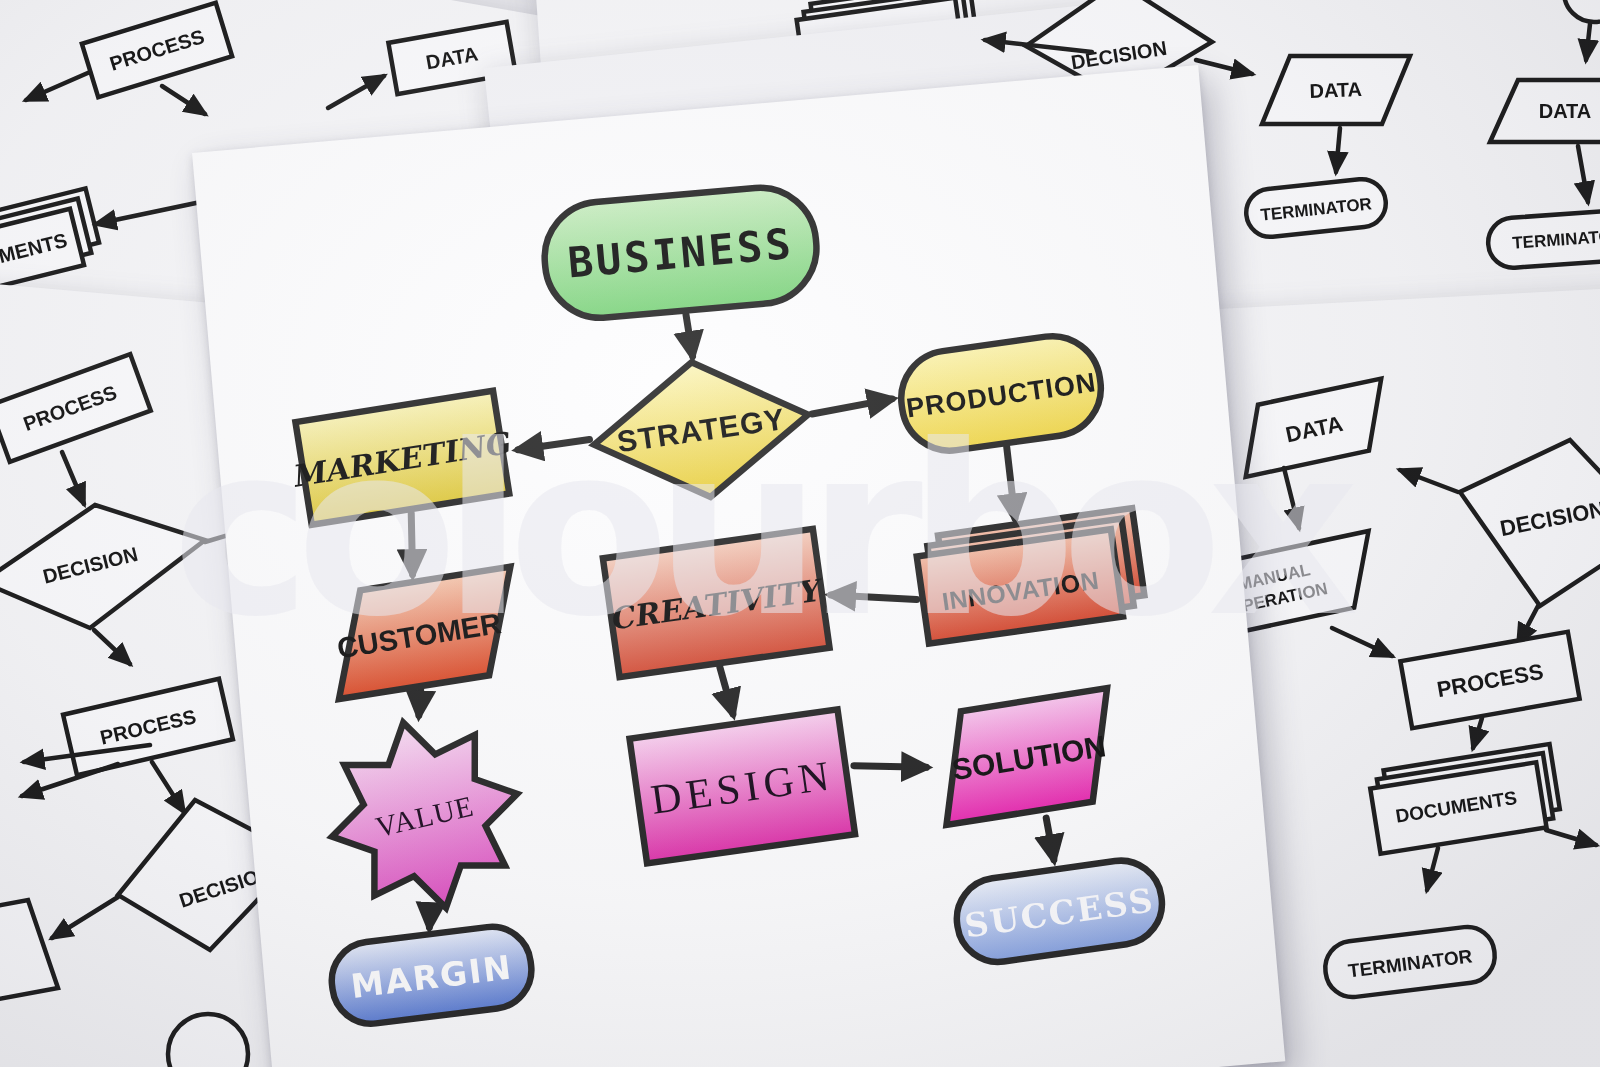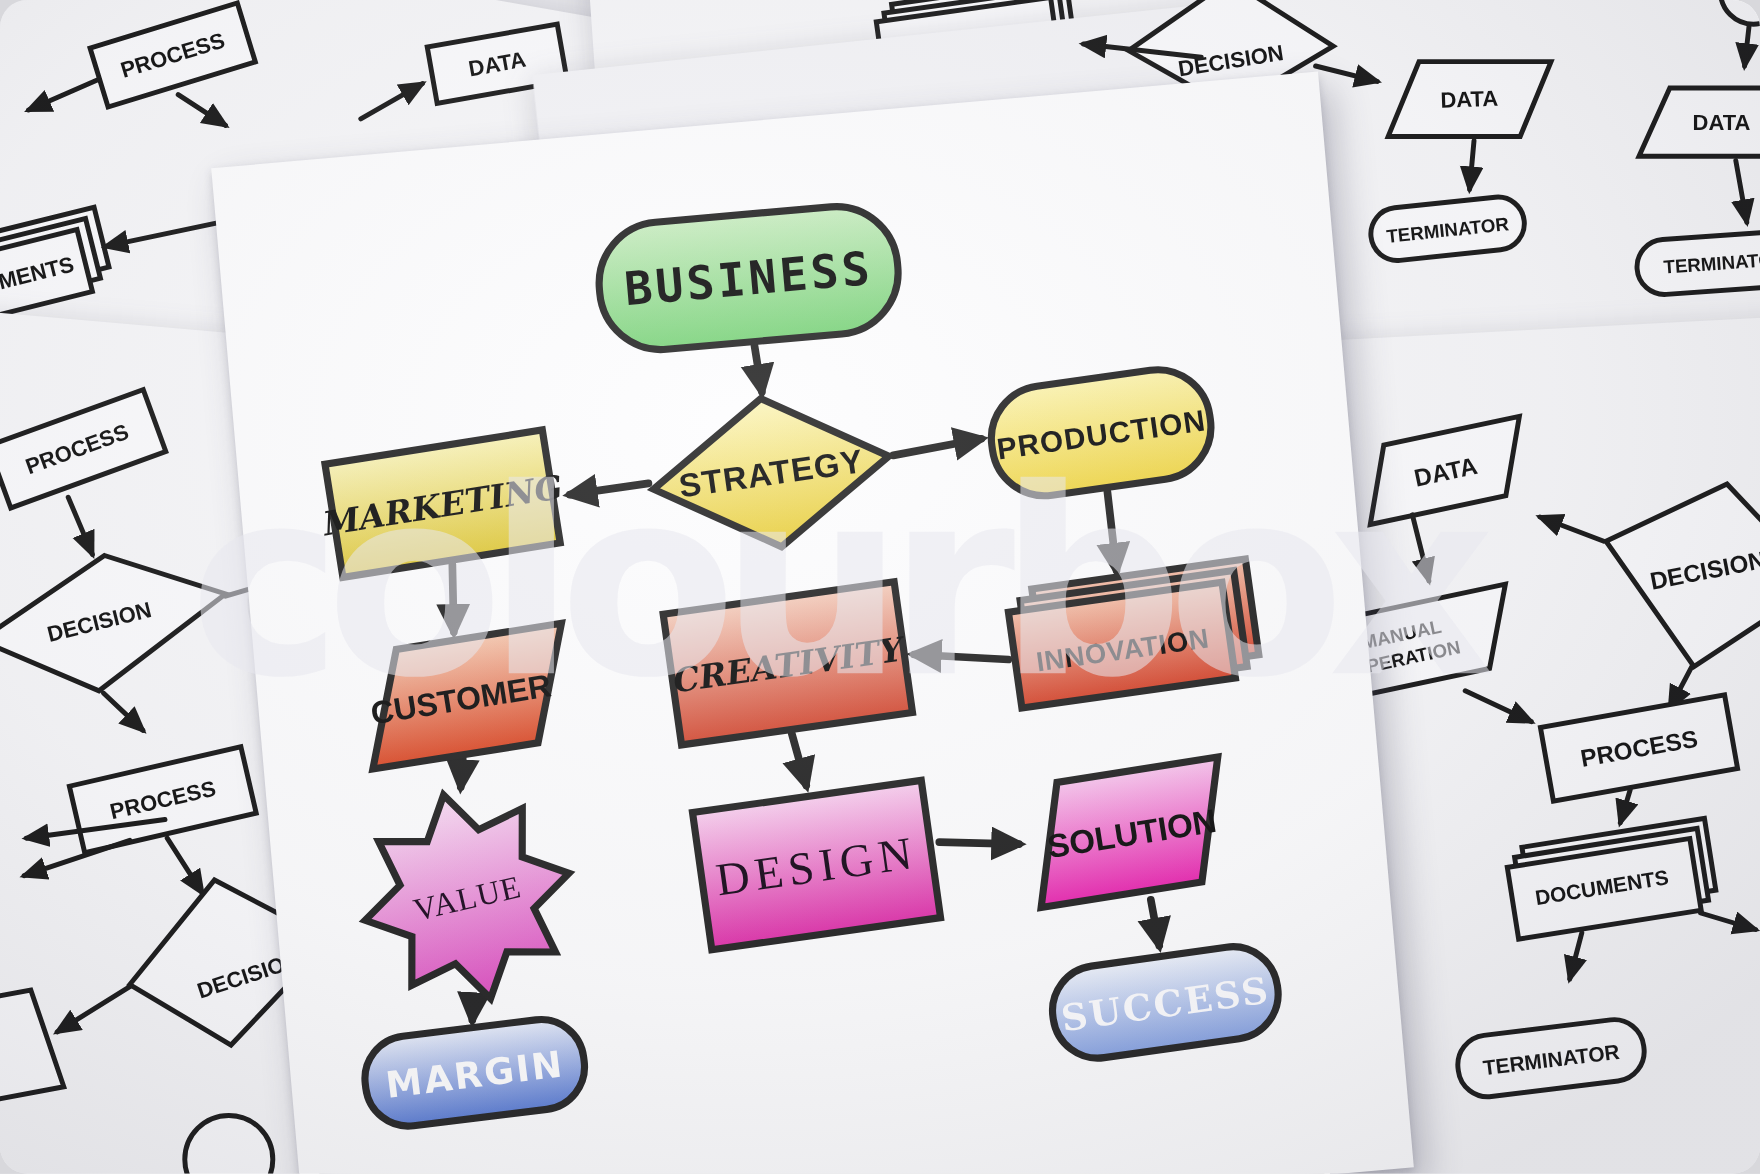--- a/index.html
+++ b/index.html
@@ -1,17 +1,17 @@
 <!DOCTYPE html>
 <html><head>
 <meta charset="utf-8">
 <style>
   html,body{margin:0;padding:0;background:#d8d8dc;}
   .scene{position:relative;width:1600px;height:1067px;overflow:hidden;
-         background:#e9e9ed;font-family:"Liberation Sans",sans-serif;border-radius:25px;}
+         background:#e9e9ed;font-family:"Liberation Sans",sans-serif;}
   svg{display:block;}
   
   .bg-layer{position:absolute;left:0;top:0;z-index:10;}
   .paper{fill:#f7f7f9;}
   .paper2{fill:#f4f4f7;}
   .shadowed{filter:drop-shadow(0 6px 14px rgba(60,60,80,0.22));}
   
   .bw{fill:#fbfbfd;stroke:#1e1e1e;stroke-width:4.5;}
   .bwl{fill:none;stroke:#1e1e1e;stroke-width:4.5;stroke-linecap:round;}
   .bwt{font:700 20px "Liberation Sans",sans-serif;fill:#171717;text-anchor:middle;}

